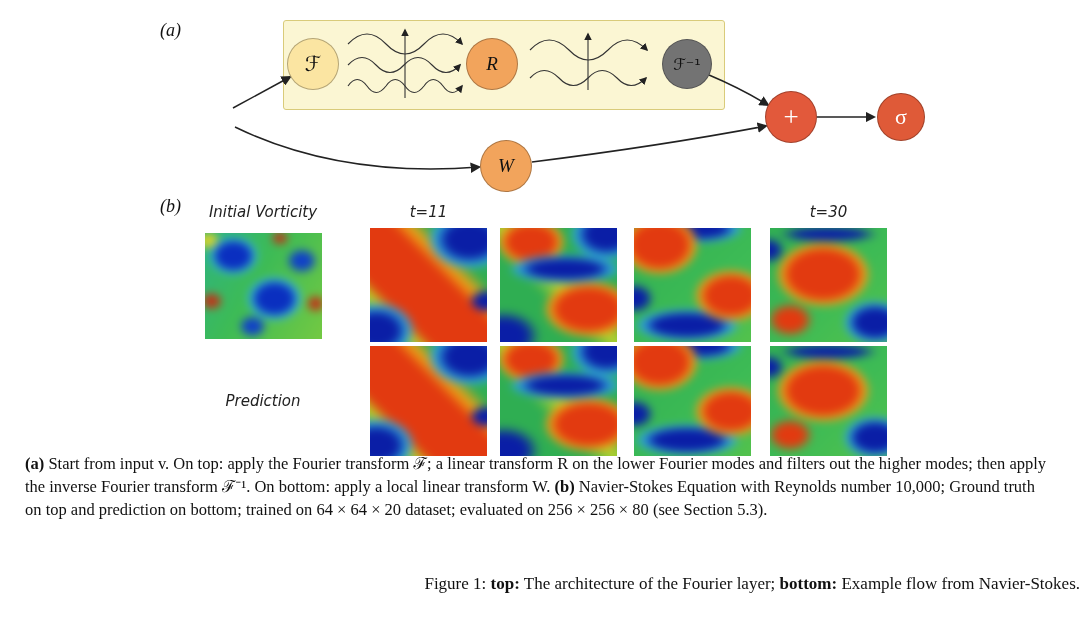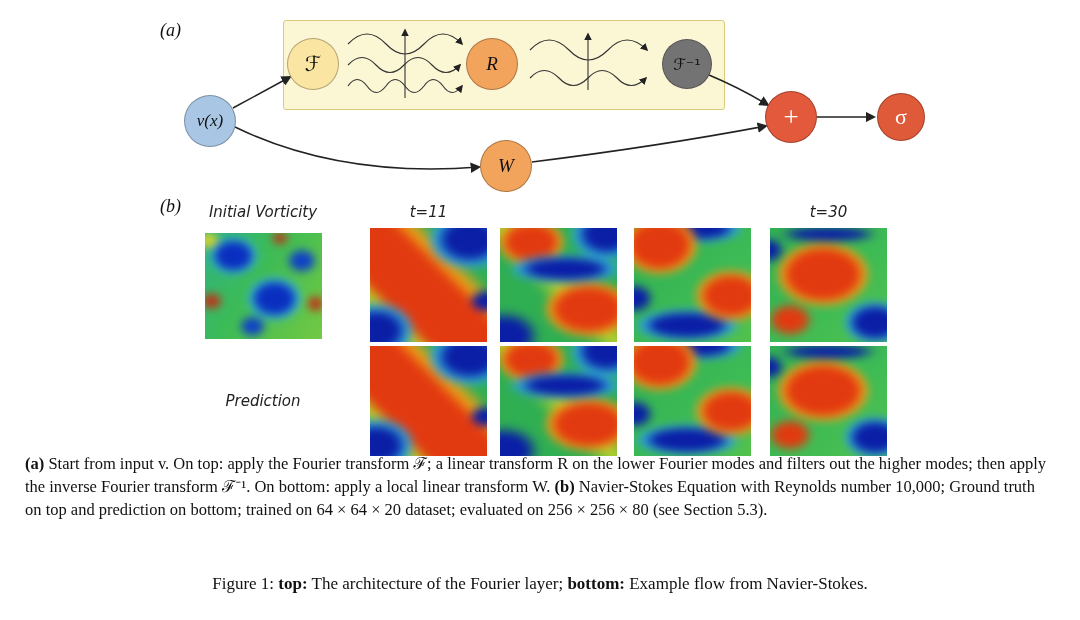--- a/index.html
+++ b/index.html
@@ -64,21 +64,21 @@
     radial-gradient(48% 34% at 46% 42%, #e23a10 0 50%, #f0a016 63%, rgba(0,0,0,0) 73%),
     radial-gradient(26% 20% at 22% 76%, #e23a10 0 40%, rgba(0,0,0,0) 64%),
     radial-gradient(34% 24% at 84% 78%, #0a1ea6 0 40%, #2fa6dc 58%, rgba(0,0,0,0) 70%),
     radial-gradient(60% 10% at 50% 12%, #0a1ea6 0 40%, rgba(0,0,0,0) 62%),
     radial-gradient(20% 16% at 6% 24%, #0a1ea6 0 36%, rgba(0,0,0,0) 60%),
     linear-gradient(135deg, #2fae52, #3dbb55 55%, #58c34a);}
 
   
   .caption{position:absolute;left:25px;top:452px;width:1030px;
            font-size:16.5px;line-height:1.4;color:#111;margin:0;}
-  .figcap{position:absolute;left:0;top:574px;width:1080px;text-align:center;
+  .figcap{position:absolute;left:0;top:574px;width:1080px;text-align:right;
           font-size:17px;color:#111;margin:0;}
 </style>
 </head>
 <body>
 
 <div class="page">
 
   <span class="panel-label" style="left:160px;top:20px;">(a)</span>
 
   <div class="fourier-box" style="background-color: rgb(251, 246, 211);"></div>
@@ -99,21 +99,20 @@
     <path d="M348,44 q19,-20 38,0 q19,20 38,0 q19,-20 38,0" stroke="#333" stroke-width="1.1" fill="none" marker-end="url(#arr)"></path>
     <path d="M348,65 q14,-15 28,0 q14,15 28,0 q14,-15 28,0 q14,15 28,0" stroke="#333" stroke-width="1.1" fill="none" marker-end="url(#arr)"></path>
     <path d="M348,86 q9,-13 19,0 q9,13 19,0 q9,-13 19,0 q9,13 19,0 q9,-13 19,0 q9,13 19,0" stroke="#333" stroke-width="1.1" fill="none" marker-end="url(#arr)"></path>
     <path d="M405,98 L405,30" stroke="#333" stroke-width="1.1" fill="none" marker-end="url(#arr)"></path>
 
     <path d="M530,50 q19,-20 39,0 q19,20 39,0 q19,-20 39,0" stroke="#333" stroke-width="1.1" fill="none" marker-end="url(#arr)"></path>
     <path d="M530,78 q14,-15 29,0 q14,15 29,0 q14,-15 29,0 q14,15 29,0" stroke="#333" stroke-width="1.1" fill="none" marker-end="url(#arr)"></path>
     <path d="M588,90 L588,34" stroke="#333" stroke-width="1.1" fill="none" marker-end="url(#arr)"></path>
   </svg>
 
-  <div class="node node-vx" style="background-color: rgb(169, 199, 228);">v(x)</div>
   <div class="node node-F" style="background-color: rgb(251, 229, 162);">ℱ</div>
   <div class="node node-R" style="background-color: rgb(242, 164, 92);">R</div>
   <div class="node node-Finv" style="background-color: #737373;">ℱ⁻¹</div>
   <div class="node node-W" style="background-color: rgb(242, 164, 92);">W</div>
   <div class="node node-plus" style="background-color: rgb(226, 89, 59);">+</div>
   <div class="node node-sigma" style="background-color: rgb(223, 90, 56);">σ</div>
 
   <span class="panel-label" style="left:160px;top:196px;">(b)</span>
 
   <span class="row-label" style="left:203px;top:203px;">Initial Vorticity</span>

